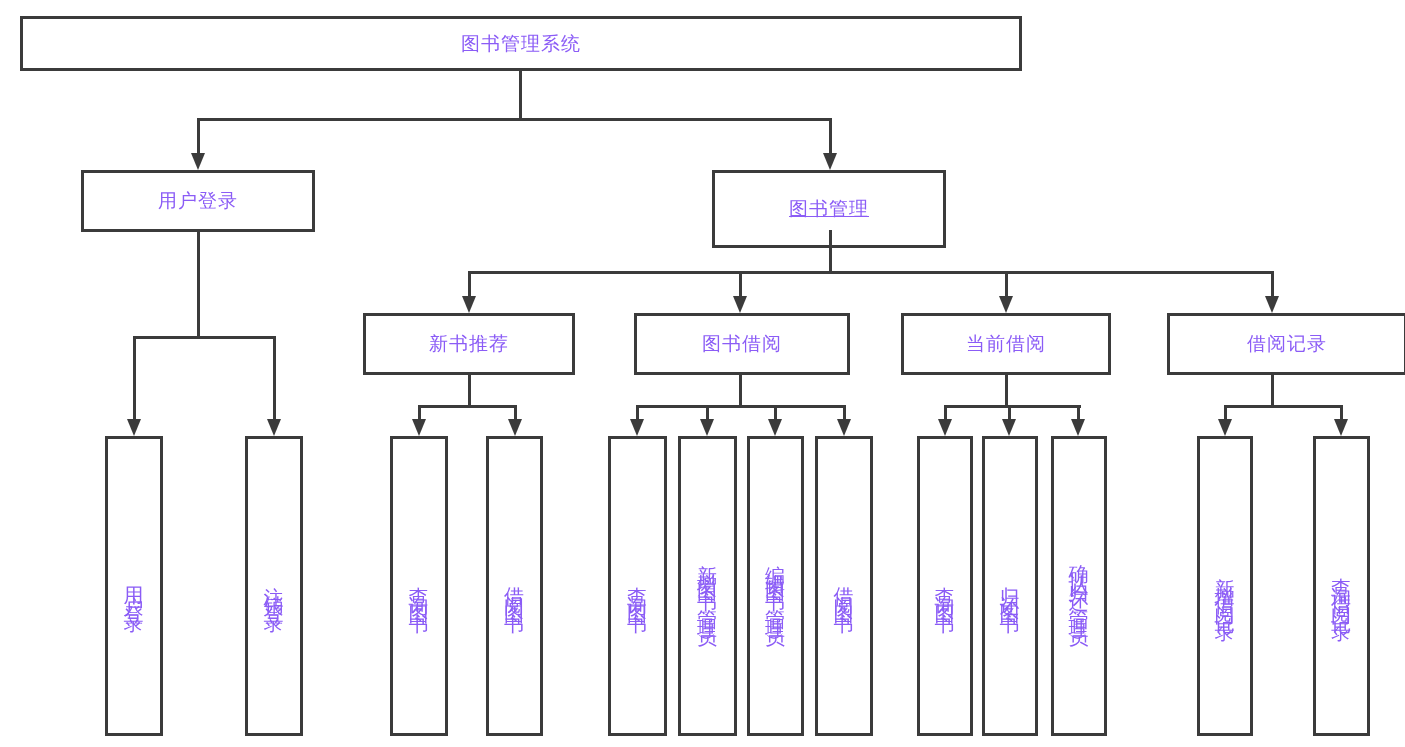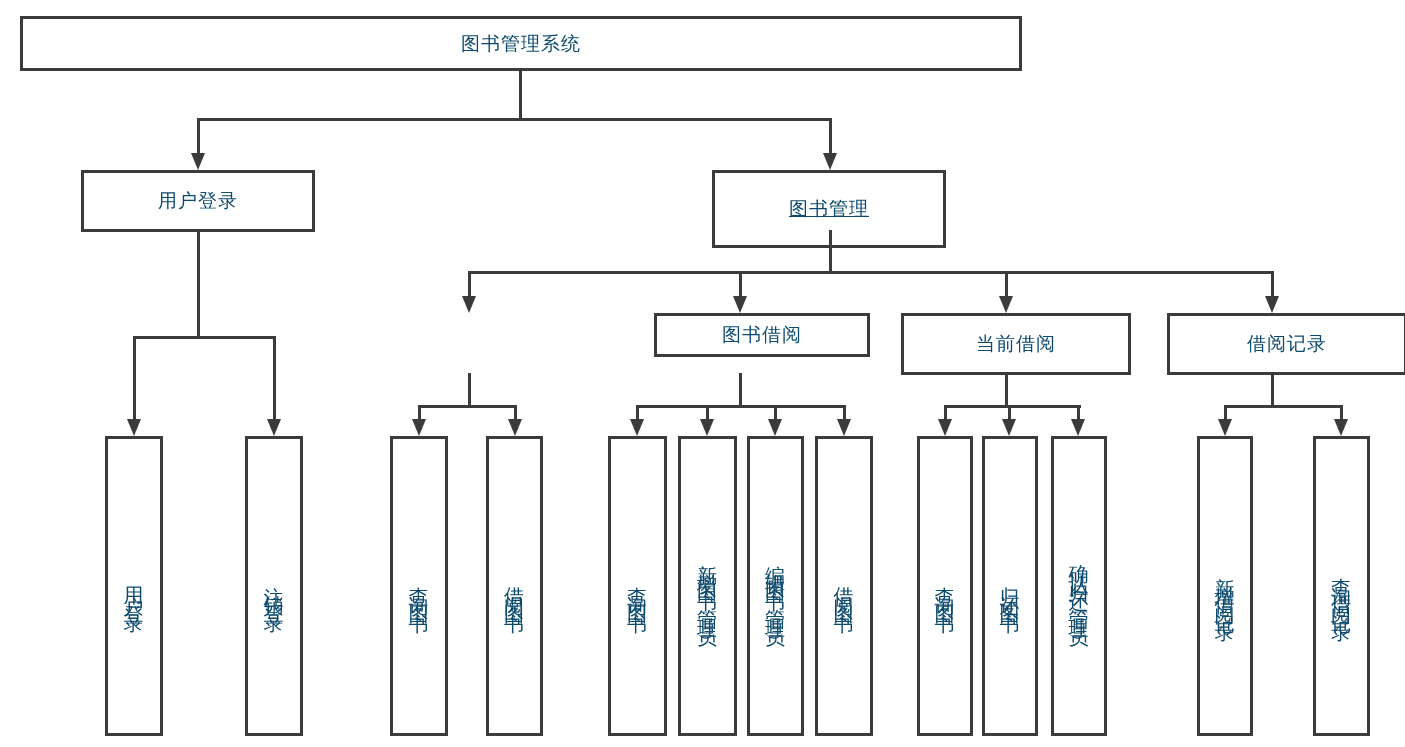--- a/index.html
+++ b/index.html
@@ -4,21 +4,21 @@
 <style>
   html,body { margin:0; padding:0; background:#ffffff; }
   .canvas {
     position:relative; width:1405px; height:747px; background:#ffffff;
     font-family:"DejaVu Sans","Liberation Sans",sans-serif;
     overflow:hidden; color:#2f2f2f;
   }
   .box {
     position:absolute; box-sizing:border-box; background:#ffffff;
     border:3px solid #3b3b3b; display:flex; align-items:center; justify-content:center;
-    color:#0c4a6e; text-align:center;
+    color:#8b5cf6; text-align:center;
   }
   .hbox { font-size:19px; letter-spacing:1px; }
   .vbox {
     writing-mode:vertical-lr; text-orientation:mixed;
     font-size:20px; letter-spacing:9px; line-height:1;
     padding-top:6px;
   }
   .hline, .vline { position:absolute; background:#3b3b3b; }
   .hline { height:3px; }
   .vline { width:3px; }
@@ -60,22 +60,23 @@
   <div class="hline" style="left:468px; top:271px; width:806px;"></div>
   <div class="vline" style="left:468px; top:271px; height:28px;"></div>
   <div class="vline" style="left:739px; top:271px; height:28px;"></div>
   <div class="vline" style="left:1005px; top:271px; height:28px;"></div>
   <div class="vline" style="left:1271px; top:271px; height:28px;"></div>
   <div class="arrow" style="left:462px; top:296px;"></div>
   <div class="arrow" style="left:733px; top:296px;"></div>
   <div class="arrow" style="left:999px; top:296px;"></div>
   <div class="arrow" style="left:1265px; top:296px;"></div>
 
-  <div class="box hbox" style="left:634px; top:313px; width:216px; height:44px;margin-left:20px;">图书借阅</div>
-  <div class="box hbox" style="left:901px; top:313px; width:230px; height:62px;">当前借阅</div>
+  <div class="box hbox" style="left:363px; top:313px; width:212px; height:62px;">新书推荐</div>
+  <div class="box hbox" style="left:634px; top:313px; width:216px; height:62px;">图书借阅</div>
+  <div class="box hbox" style="left:901px; top:313px; width:210px; height:62px;">当前借阅</div>
   <div class="box hbox" style="left:1167px; top:313px; width:240px; height:62px;">借阅记录</div>
 
   <div class="vline" style="left:468px; top:373px; height:35px;"></div>
   <div class="hline" style="left:418px; top:405px; width:99px;"></div>
   <div class="vline" style="left:418px; top:405px; height:16px;"></div>
   <div class="vline" style="left:514px; top:405px; height:16px;"></div>
   <div class="arrow" style="left:412px; top:419px;"></div>
   <div class="arrow" style="left:508px; top:419px;"></div>
 
   <div class="vline" style="left:739px; top:373px; height:35px;"></div>

